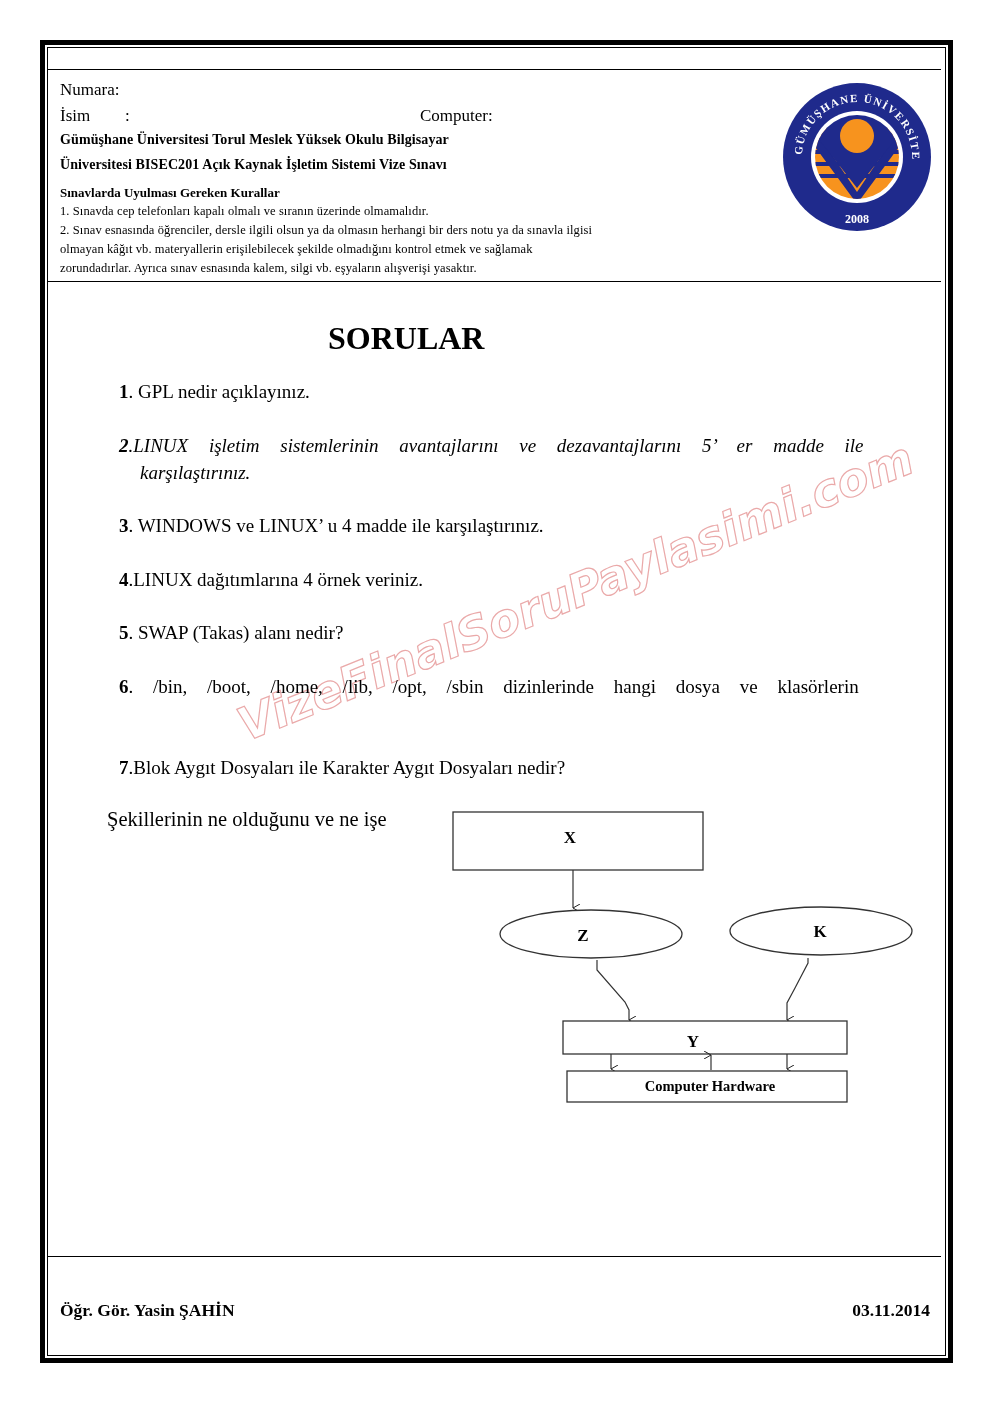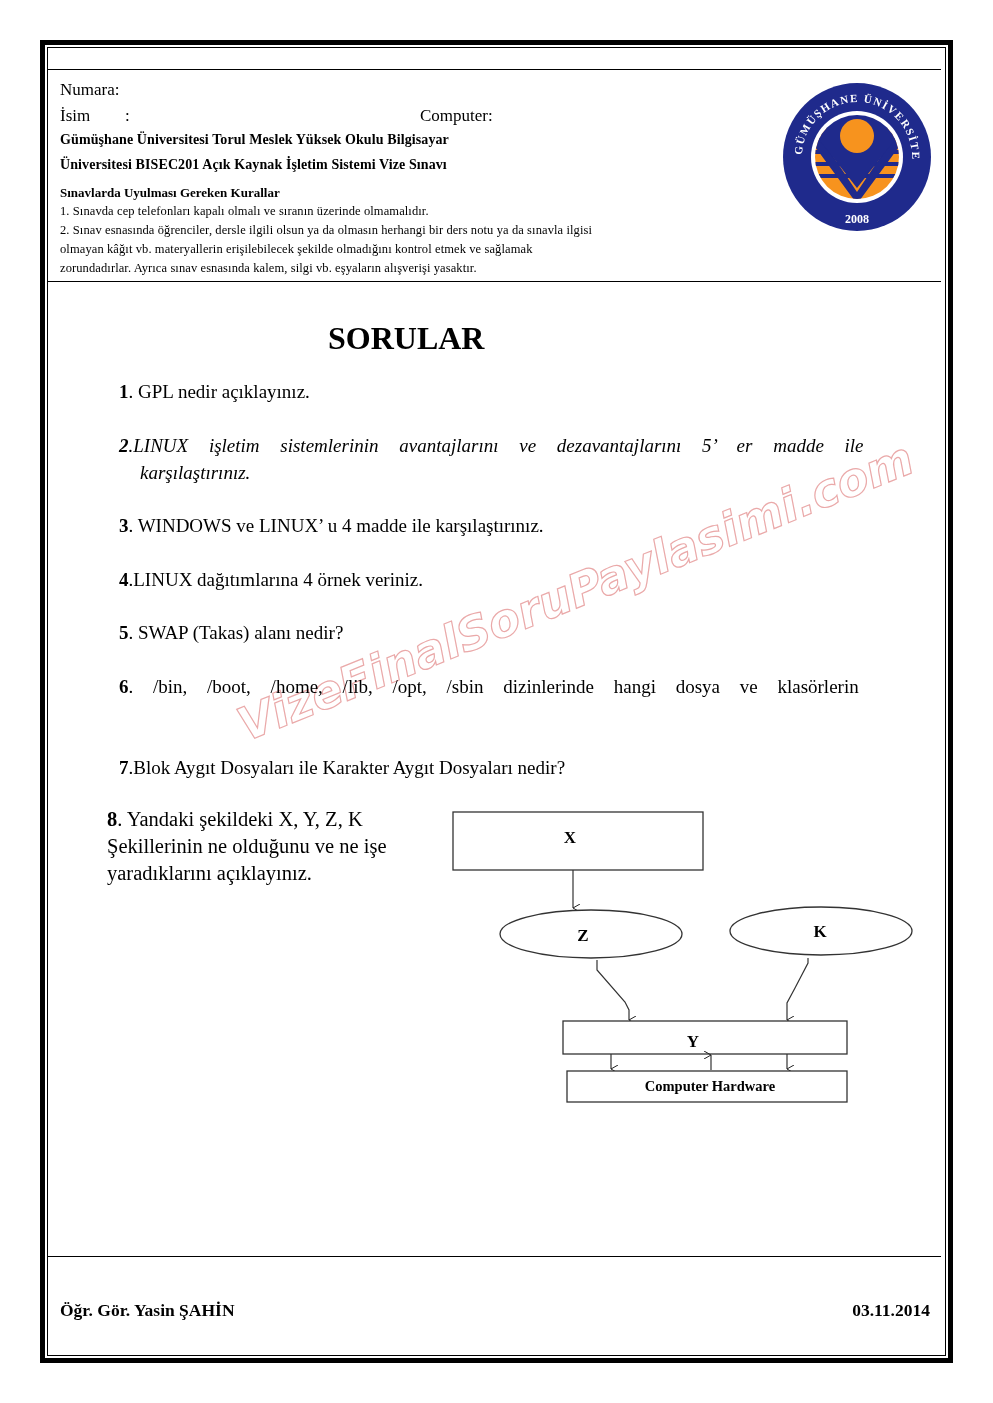--- a/index.html
+++ b/index.html
@@ -103,23 +103,21 @@
 
 <div class="q" style="top:673px;">
   <span class="num">6</span><span>.</span><span style="word-spacing:15px;"> /bin, /boot, /home, /lib, /opt, /sbin dizinlerinde hangi dosya ve klasörlerin</span>
 </div>
 
 <div class="q" style="top:754px;">
   <span class="num">7</span><span>.</span><span>Blok Aygıt Dosyaları ile Karakter Aygıt Dosyaları nedir?</span>
 </div>
 
 <div class="q8" style="top:806px;">
-  <div><span class="num" style="font-weight:bold;">8</span><span>.</span><span> Yandaki şekildeki X, Y, Z, K</span></div>
   <div>Şekillerinin ne olduğunu ve ne işe</div>
-  <div>yaradıklarını açıklayınız.</div>
 </div>
 
 <svg class="abs" style="left:440px; top:800px;" width="480" height="320" viewBox="0 0 480 320">
   <defs>
     <marker id="arr" markerWidth="8" markerHeight="8" refX="4" refY="7" orient="auto-start-reverse" markerUnits="userSpaceOnUse">
       <path d="M0,0 L4,7 L8,0" fill="none" stroke="#222" stroke-width="1"></path>
     </marker>
   </defs>
   <rect x="13" y="12" width="250" height="58" fill="#fff" stroke="#333" stroke-width="1.3"></rect>
   <text x="130" y="43" text-anchor="middle" font-size="17">X</text>

